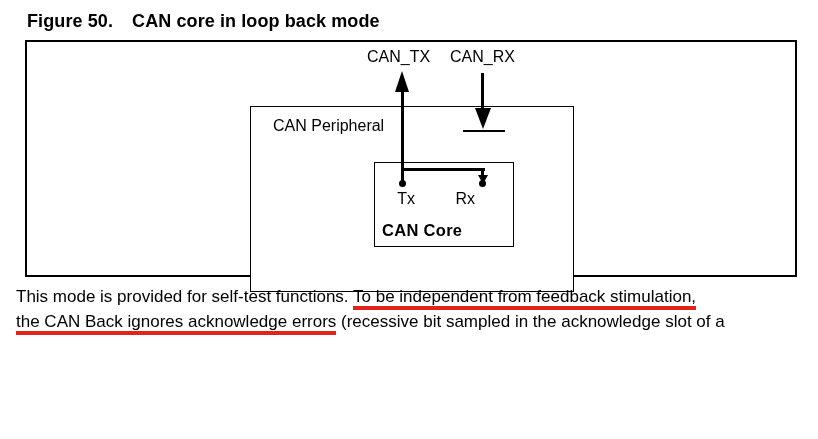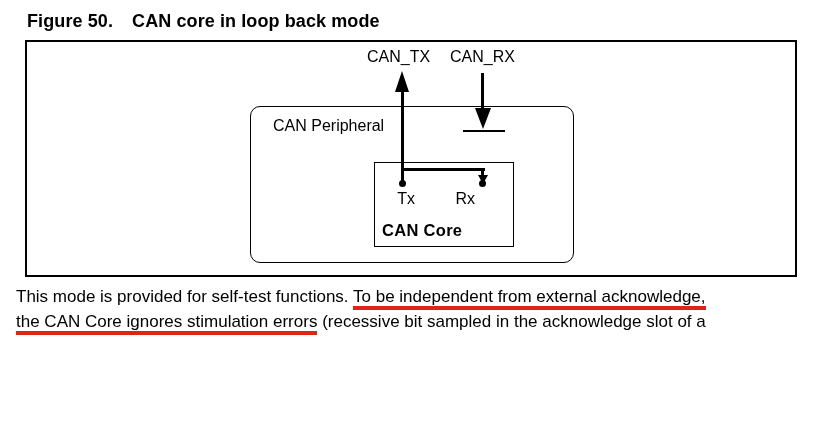--- a/index.html
+++ b/index.html
@@ -7,21 +7,21 @@
         font-family:"Liberation Sans","DejaVu Sans",sans-serif;color:#000;}
 
   
   .caption{position:absolute;left:27px;top:11px;font-size:18px;font-weight:bold;white-space:nowrap;letter-spacing:0.1px;}
   .caption .fig-num{margin-right:19px;}
 
   
   .frame{position:absolute;left:25px;top:40px;width:772px;height:237px;border:2px solid #000;box-sizing:border-box;background:#fff;}
 
   .box{position:absolute;border:1.5px solid #000;box-sizing:border-box;background:#fff;}
-  .peripheral{left:223px;top:64px;width:324px;height:157px;border-radius:10px;}
+  .peripheral{left:223px;top:64px;width:324px;height:186px;}
   .core{left:123px;top:47px;width:140px;height:85px;margin-top:8px;}
   .peripheral-label{position:absolute;left:22px;top:10px;font-size:16px;white-space:nowrap;}
   .core-label{position:absolute;left:7px;bottom:6px;font-size:16.5px;font-weight:bold;white-space:nowrap;letter-spacing:0.3px;}
 
   .sig-label{position:absolute;top:6px;width:70px;text-align:left;font-size:16px;white-space:nowrap;}
   .cantx{left:340px;}
   .canrx{left:423px;}
 
   .stroke{position:absolute;background:#000;}
   .tx-shaft{left:374px;top:48px;width:3px;height:93px;}
@@ -82,17 +82,17 @@
 
     <div class="dot tx-dot"></div>
     <div class="dot rx-dot"></div>
 
     <span class="pin-label pin-tx">Tx</span>
     <span class="pin-label pin-rx">Rx</span>
 
   </div>
 
   <div class="bodytext">
-    <div class="tline"><span>This mode is provided for self-test functions. </span><span class="hl">To be independent from external acknowledge,</span></div>
-    <div class="tline"><span class="hl">the CAN Core ignores stimulation errors</span><span> (recessive bit sampled in the acknowledge slot of a</span></div>
+    <div class="tline"><span>This mode is provided for self-test functions. </span><span class="hl">To be independent from feedback stimulation,</span></div>
+    <div class="tline"><span class="hl">the CAN Back ignores acknowledge errors</span><span> (recessive bit sampled in the acknowledge slot of a</span></div>
   </div>
 
 </div>
 
 </body></html>

